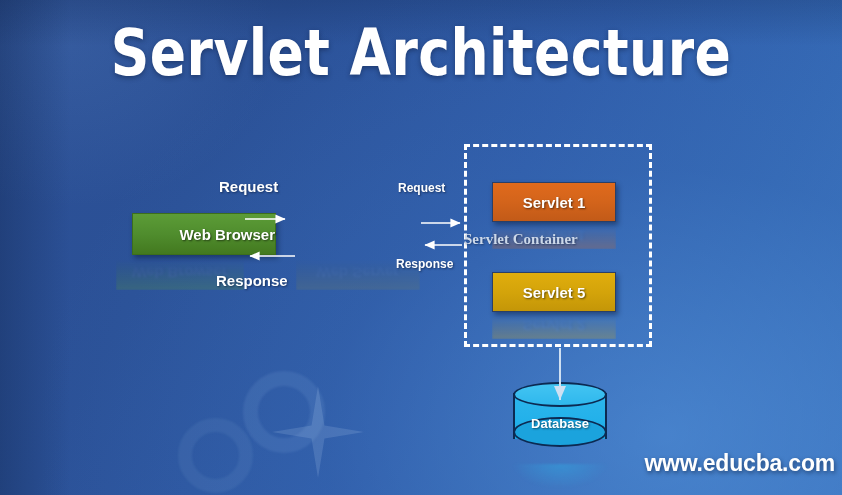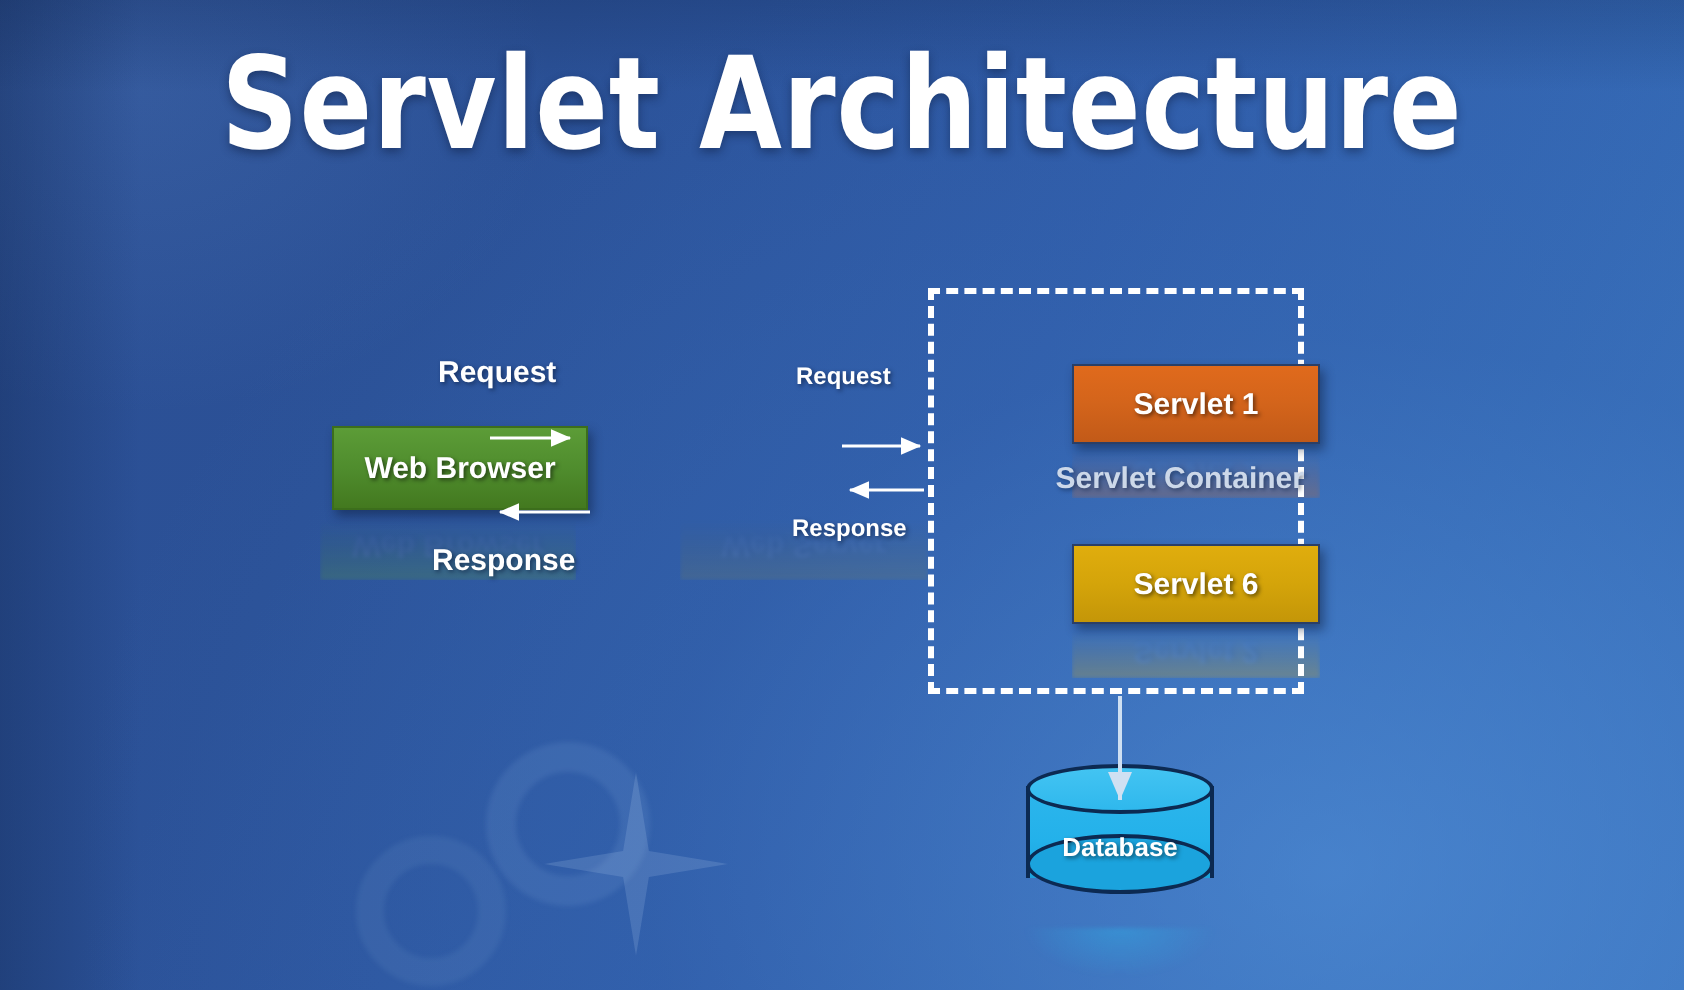--- a/index.html
+++ b/index.html
@@ -72,39 +72,39 @@
   .node {
     position: absolute;
     display: flex;
     align-items: center;
     justify-content: center;
     color: #ffffff;
     font-weight: bold;
     font-size: 15px;
     text-shadow: 1px 1px 2px rgba(0,0,0,0.55);
     box-sizing: border-box;
-    margin-left: 44px;
   }
   .node-shadow {
     box-shadow: 2px 3px 5px rgba(8,22,50,0.45);
   }
   .reflection {
     position: absolute;
     pointer-events: none;
     opacity: 0.30;
     transform: scaleY(-1);
     filter: blur(1px);
     -webkit-mask-image: linear-gradient(to top, rgba(0,0,0,0) 10%, rgba(0,0,0,0.85) 100%);
     mask-image: linear-gradient(to top, rgba(0,0,0,0) 10%, rgba(0,0,0,0.85) 100%);
   }
 
   #web-browser {
-    left: 122px; top: 213px; width: 128px; height: 42px;
+    left: 132px; top: 213px; width: 144px; height: 42px;
     background: linear-gradient(180deg, #5c9c37 0%, #4f8c2d 52%, #43791f 100%);
     border: 1px solid #3c6e1c;
+    justify-content: flex-end;
   }
   #web-browser-refl {
     left: 116px; top: 256px; width: 128px; height: 34px;
     background: linear-gradient(180deg, #5c9c37 0%, #43791f 100%);
   }
 
   #web-server {
     left: 296px; top: 213px; width: 124px; height: 42px;
     background: linear-gradient(180deg, #76805e 0%, #6b7553 52%, #5e6848 100%);
     border: 1px solid #555f3f;
@@ -117,25 +117,26 @@
   
   #servlet-container {
     position: absolute;
     left: 464px; top: 144px; width: 188px; height: 203px;
     border: 3px dashed #ffffff;
     box-sizing: border-box;
   }
   #container-label {
     position: absolute;
     left: 464px; top: 231px; width: 188px;
-    text-align: right;
+    text-align: left;
     color: #ccd8e9;
     font-size: 15px;
     font-weight: bold;
     text-shadow: 1px 1px 2px rgba(10,25,55,0.5);
+    font-family: Liberation Serif, serif;
   }
 
   #servlet-1 {
     left: 492px; top: 182px; width: 124px; height: 40px;
     background: linear-gradient(180deg, #e06a1c 0%, #d3641b 50%, #c25a18 100%);
     border: 1px solid #2b3f66;
   }
   #servlet-1-refl {
     left: 492px; top: 223px; width: 124px; height: 26px;
     background: linear-gradient(180deg, #e06a1c 0%, #c25a18 100%);
@@ -259,21 +260,21 @@
   <div class="node node-shadow" id="web-browser">
     <span>Web Browser</span>
   </div>
 
 
   <div class="node node-shadow" id="servlet-1">
     <span>Servlet 1</span>
   </div>
 
   <div class="node node-shadow" id="servlet-2">
-    <span>Servlet 6</span>
+    <span>Servlet 5</span>
   </div>
 
   <div id="database">
     <div id="db-body"></div>
     <div id="db-bottom"></div>
     <div id="db-top"></div>
     <div id="db-label">Database</div>
   </div>
 
   <svg class="arrows" viewBox="0 0 842 495">
@@ -305,14 +306,15 @@
     <g>
       <path d="M560,348 L560,400" stroke="#cfe0f2" stroke-width="2" fill="none" marker-end="url(#ah-thin)"></path>
     </g>
   </svg>
 
   <div class="arrow-label lbl-big" style="left:219px; top:178px;">Request</div>
   <div class="arrow-label lbl-big" style="left:216px; top:272px;">Response</div>
   <div class="arrow-label lbl-small" style="left:398px; top:181px;">Request</div>
   <div class="arrow-label lbl-small" style="left:396px; top:257px;">Response</div>
 
+  <div id="watermark">www.educba.com</div>
 
 </div>
 
 </body></html>

